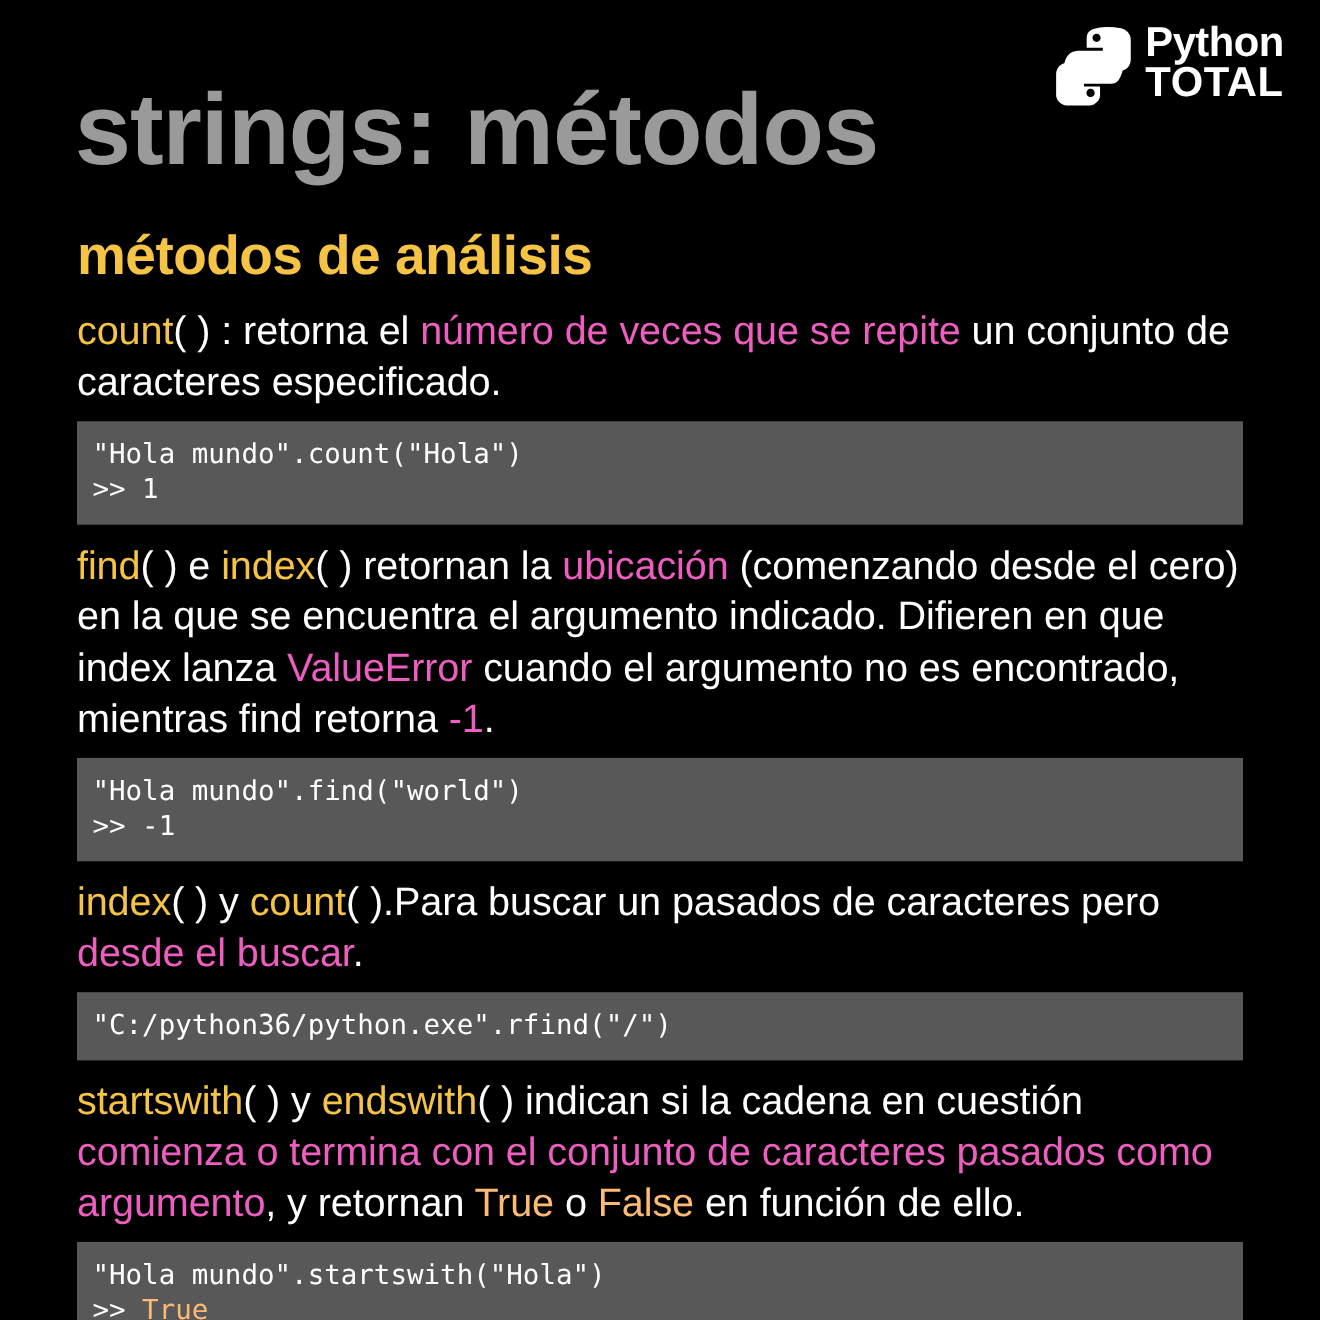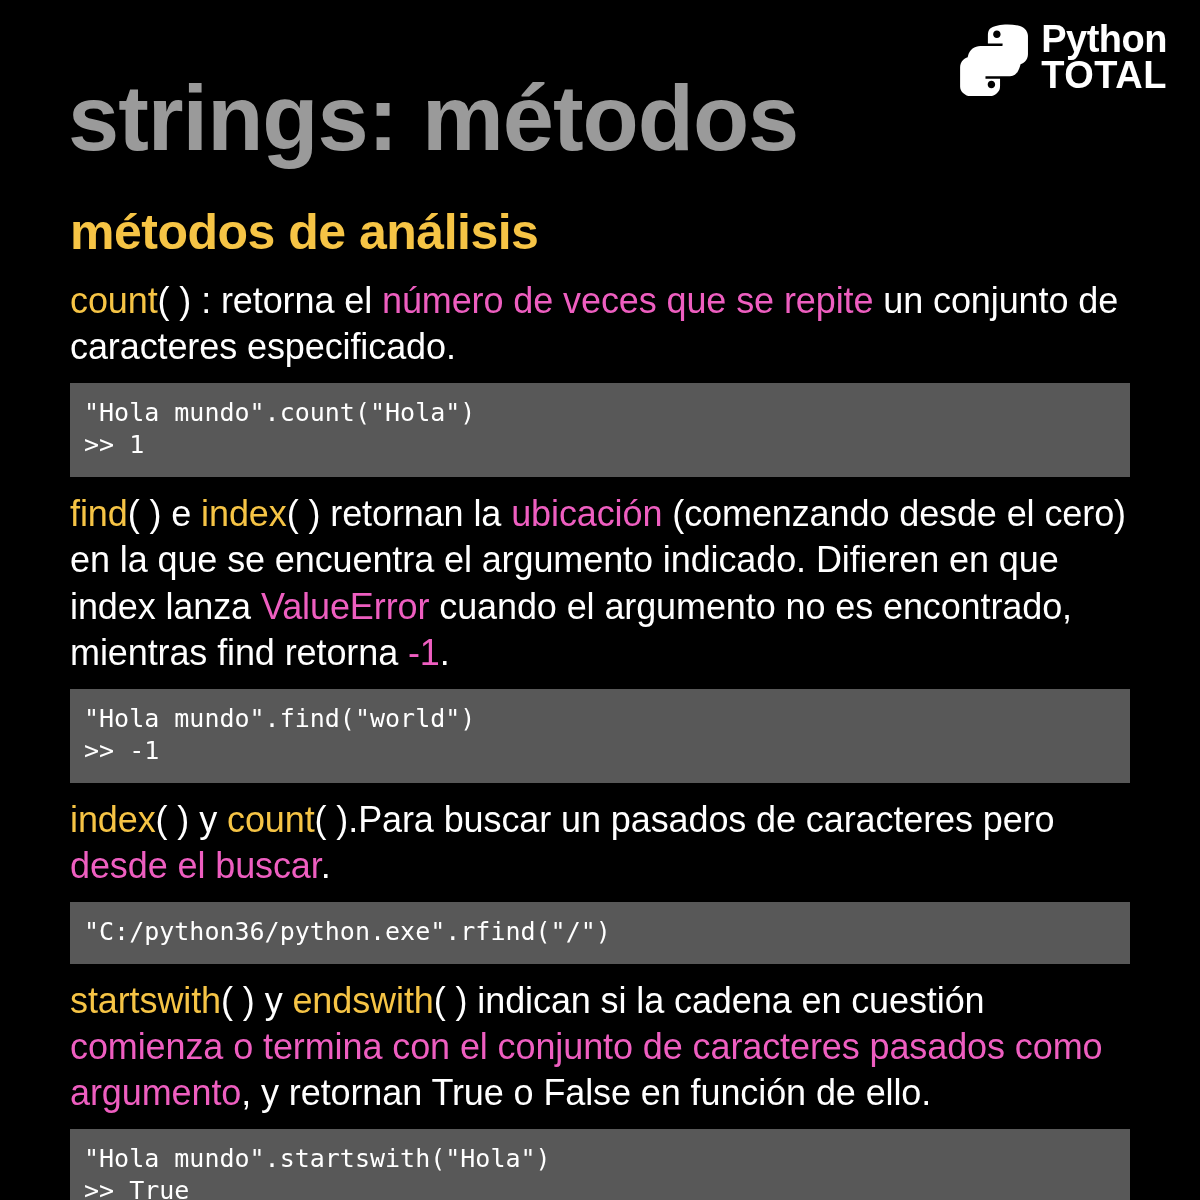--- a/index.html
+++ b/index.html
@@ -79,21 +79,21 @@
   .para {
     font-size: 36px;
     line-height: 1.29;
     color: #ffffff;
     margin: 0 0 12px 0;
     letter-spacing: -0.1px;
   }
 
   .kw   { color: #f6c445; }
   .hl   { color: #ee5ec0; }
-  .bool { color: #ffffff; }
+  .bool { color: #fdba74; }
   .wt   { color: #ffffff; }
 
   .code-block {
     background: #585858;
     padding: 14px 14px 16px 14px;
     margin: 0 0 14px 0;
     font-family: "DejaVu Sans Mono", "Liberation Mono", monospace;
     font-size: 25px;
     line-height: 1.28;
     color: #ffffff;

